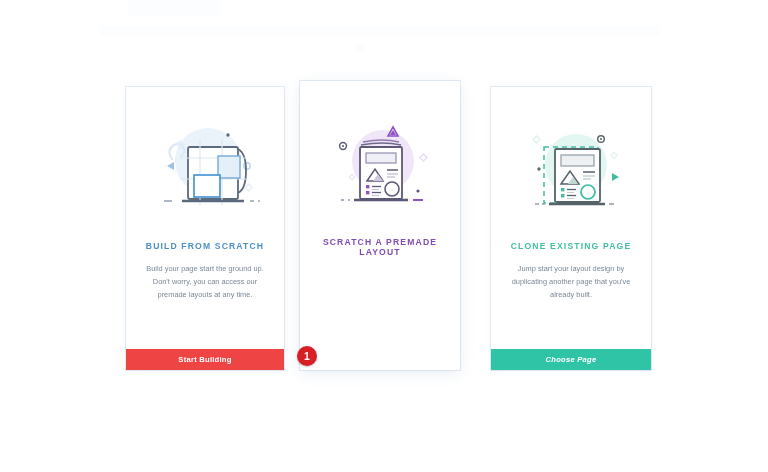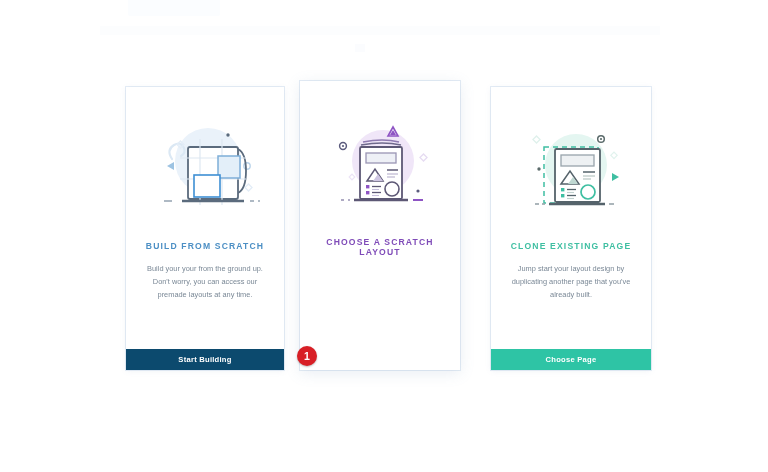--- a/index.html
+++ b/index.html
@@ -81,23 +81,23 @@
     height:21px;
     display:flex;align-items:center;justify-content:center;
     font-size:7.6px;
     font-weight:700;
     letter-spacing:0.25px;
     color:#ffffff;
     cursor:pointer;
     user-select:none;
     position:relative;
   }
-  .btn-blue{background:#0c4a6e;}
+  .btn-blue{background:#ef4444;}
   .btn-purple{background:#7b3bc7;}
-  .btn-teal{background:#2ec4a5;}
+  .btn-teal{background:#2ec4a5;font-style:italic;}
 
   
   .marker{
     position:absolute;
     left:297px;top:346px;
     width:20px;height:20px;border-radius:50%;
     background:#d81f26;
     display:flex;align-items:center;justify-content:center;
     color:#ffffff;font-size:10.5px;font-weight:700;
     box-shadow:0 1px 2px rgba(0,0,0,0.25);
@@ -132,21 +132,21 @@
           <line x1="80" y1="26" x2="80" y2="92" stroke="#dde7f1" stroke-width="1.2"></line>
           <rect x="76" y="43" width="22" height="22" fill="#e3eff9" stroke="#7eaed8" stroke-width="1.5"></rect>
           <rect x="52" y="62" width="26" height="22" fill="#ffffff" stroke="#3e8fd4" stroke-width="1.6"></rect>
           <line x1="40" y1="88" x2="102" y2="88" stroke="#5b6b7d" stroke-width="2.4"></line>
           <line x1="22" y1="88" x2="30" y2="88" stroke="#9aa8b6" stroke-width="1.6"></line>
           <line x1="108" y1="88" x2="112" y2="88" stroke="#9aa8b6" stroke-width="1.6"></line>
           <line x1="116" y1="88" x2="118" y2="88" stroke="#9aa8b6" stroke-width="1.6"></line>
         </svg>
       </div>
       <div class="card-title t-blue">BUILD FROM SCRATCH</div>
-      <div class="card-desc">Build your your from the ground up. Don't worry, you can access our premade layouts at any time.</div>
+      <div class="card-desc">Build your page start the ground up. Don't worry, you can access our premade layouts at any time.</div>
     </div>
     <div class="card-btn btn-blue">Start Building</div>
   </div>
 
   <div class="card card-2">
     <div class="card-body">
       <div class="illus">
         <svg viewBox="0 0 126 104" width="126" height="104">
           <circle cx="66" cy="50" r="31" fill="#f0e6f8"></circle>
           <polygon points="76,16 81,25 71,25" fill="none" stroke="#8e54c4" stroke-width="1.6"></polygon>
@@ -171,21 +171,21 @@
           <line x1="55" y1="78.5" x2="62" y2="78.5" stroke="#c6bedb" stroke-width="1.1"></line>
           <line x1="55" y1="81.5" x2="64" y2="81.5" stroke="#5d5875" stroke-width="1.3"></line>
           <line x1="55" y1="84.5" x2="62" y2="84.5" stroke="#c6bedb" stroke-width="1.1"></line>
           <circle cx="75" cy="78" r="7" fill="none" stroke="#5d5875" stroke-width="1.6"></circle>
           <line x1="37" y1="89" x2="91" y2="89" stroke="#5d5875" stroke-width="2.4"></line>
           <line x1="24" y1="89" x2="27" y2="89" stroke="#9a95b4" stroke-width="1.6"></line>
           <line x1="31" y1="89" x2="33" y2="89" stroke="#9a95b4" stroke-width="1.6"></line>
           <line x1="96" y1="89" x2="106" y2="89" stroke="#8e54c4" stroke-width="2"></line>
         </svg>
       </div>
-      <div class="card-title t-purple">CHOOSE A SCRATCH LAYOUT</div>
+      <div class="card-title t-purple">SCRATCH A PREMADE LAYOUT</div>
     </div>
   </div>
 
   <div class="card card-3">
     <div class="card-body">
       <div class="illus">
         <svg viewBox="0 0 126 104" width="126" height="104">
           <circle cx="68" cy="52" r="31" fill="#e4f6f1"></circle>
           <rect x="26" y="24" width="5" height="5" fill="none" stroke="#dff1ec" stroke-width="1.3" transform="rotate(45 28.5 26.5)"></rect>
           <circle cx="93" cy="26" r="3.3" fill="none" stroke="#5b6b6b" stroke-width="1.5"></circle>

